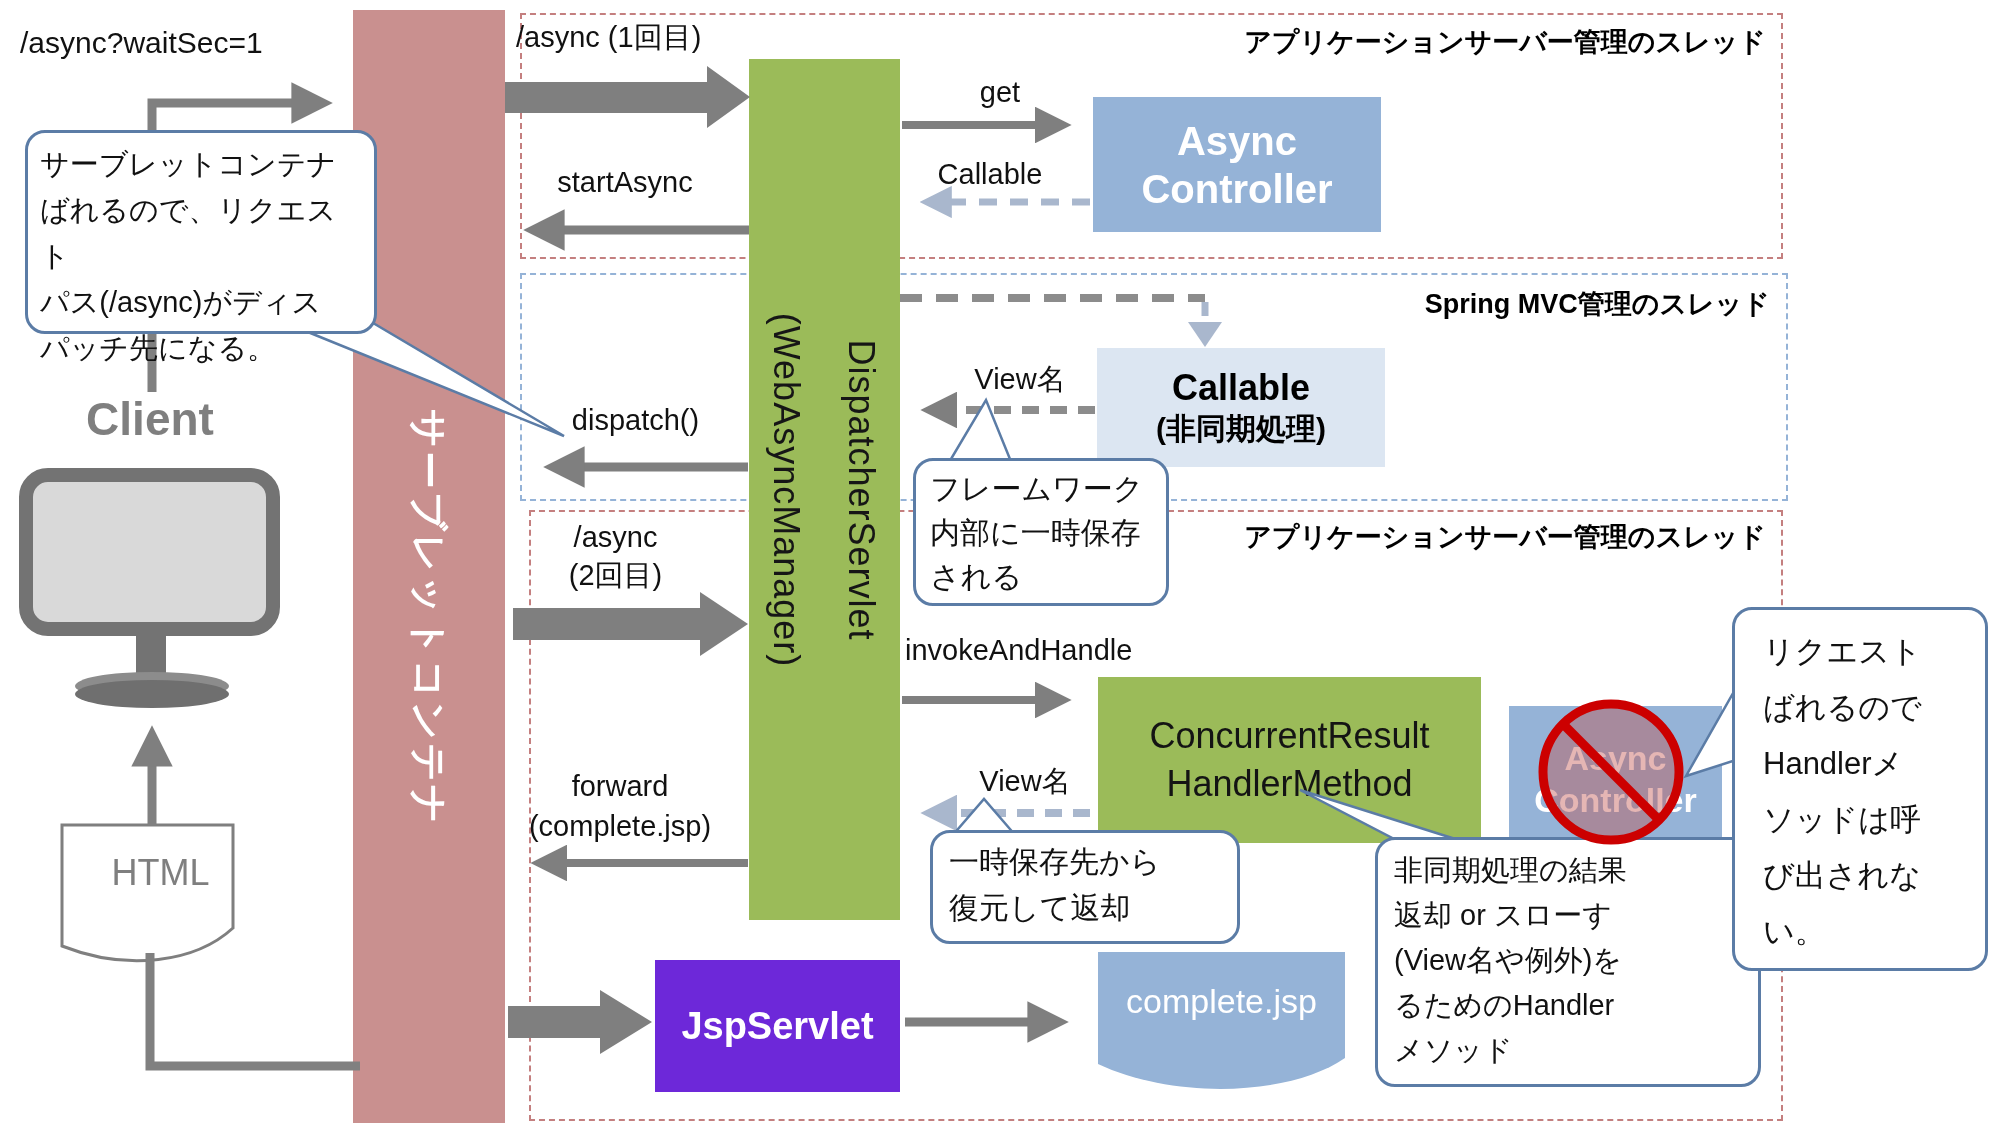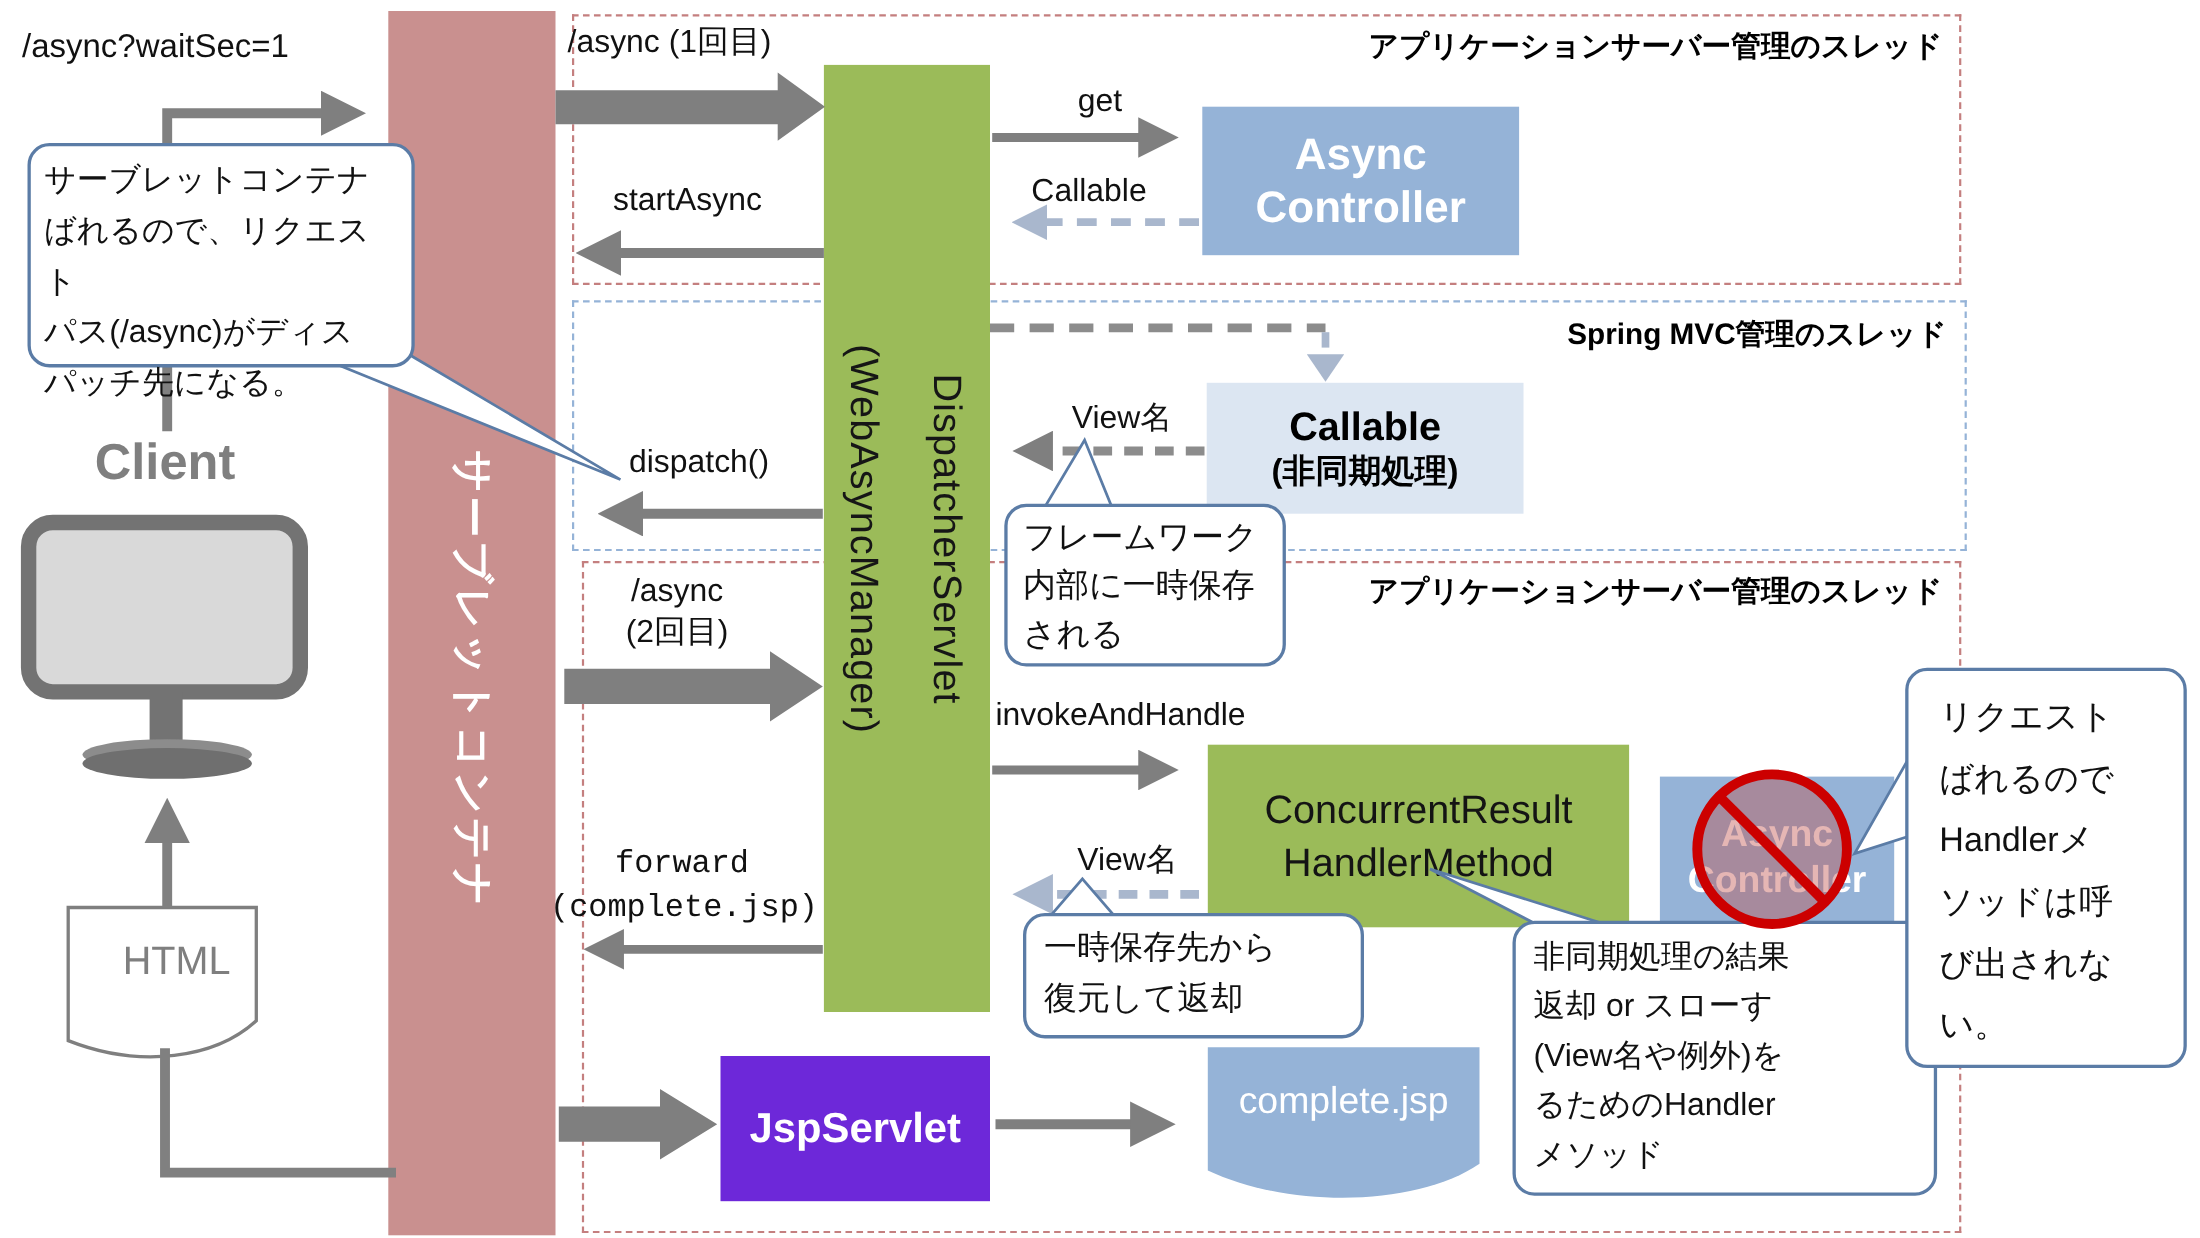--- a/index.html
+++ b/index.html
@@ -155,21 +155,21 @@
   <div class="abs lbl center" style="left:915px;top:158px;width:150px;">Callable</div>
   <div class="abs lbl center" style="left:530px;top:166px;width:190px;">startAsync</div>
   <div class="abs lbl center" style="left:548px;top:404px;width:175px;">dispatch()</div>
   <div class="abs lbl center" style="left:950px;top:360px;width:140px;">View名</div>
   <div class="abs lbl center" style="left:543px;top:518px;width:145px;line-height:38px;">
     <span style="display:block;">/async</span>
     <span style="display:block;">(2回目)</span>
   </div>
   <div class="abs lbl" style="left:905px;top:634px;">invokeAndHandle</div>
   <div class="abs lbl center" style="left:955px;top:762px;width:140px;">View名</div>
-  <div class="abs lbl center" style="left:500px;top:766px;width:240px;line-height:40px;font-family:Liberation Mono, monospace;">
+  <div class="abs lbl center" style="left:500px;top:766px;width:240px;line-height:40px;">
     <span style="display:block;">forward</span>
     <span style="display:block;">(complete.jsp)</span>
   </div>
 
   <div class="abs lbl center gray" style="left:40px;top:392px;width:220px;font-size:46px;font-weight:700;">Client</div>
   <div class="abs lbl doc-label gray" style="left:62px;top:852px;width:197px;font-size:36px;">HTML</div>
   <div class="abs lbl doc-label" style="left:1098px;top:982px;width:247px;font-size:34px;color:#fff;">complete.jsp</div>
 
   <div class="abs bubble b1">
     <span>サーブレットコンテナ</span>

